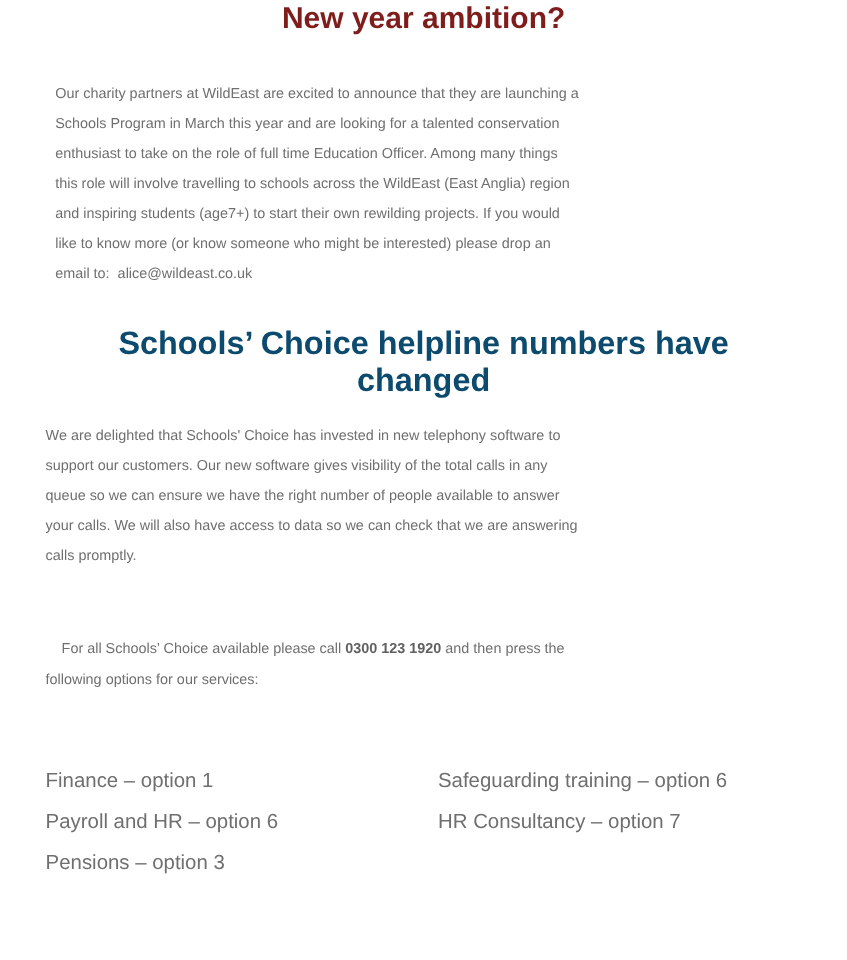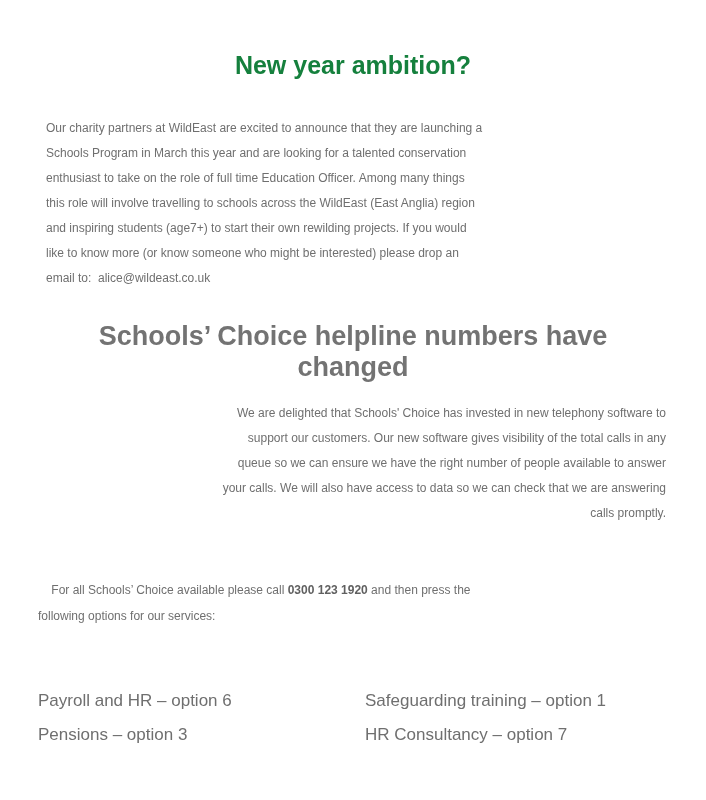--- a/index.html
+++ b/index.html
@@ -7,46 +7,45 @@
   .page {
     width: 706px;
     height: 800px;
     background: #ffffff;
     font-family: "Liberation Sans", "DejaVu Sans", sans-serif;
     overflow: hidden;
     position: relative;
   }
   .h1 {
     margin: 0;
-    padding-top: 50px;
     text-align: center;
-    color: #15803d;
+    color: #7f1d1d;
     font-size: 25px;
     line-height: 30px;
     font-weight: bold;
     white-space: pre-wrap;
   }
   .h2 {
     margin: 30px 40px 0 40px;
     text-align: center;
-    color: #737373;
+    color: #0c4a6e;
     font-size: 27px;
     line-height: 31px;
     font-weight: bold;
     white-space: pre-wrap;
   }
   .body-text {
     color: #6f6f6f;
     font-size: 12px;
     line-height: 25px;
     white-space: pre-wrap;
     margin: 0;
   }
   .p-wildeast { margin: 36px 40px 0 46px; }
-  .p-telephony { margin: 18px 40px 0 38px; text-align: right; }
+  .p-telephony { margin: 18px 40px 0 38px; }
   .p-call { margin: 25px 40px 0 38px; line-height: 26px; }
   .p-call .phone { font-weight: bold; color: #606060; }
   .services {
     display: flex;
     margin: 36px 0 0 38px;
   }
   .services .col-left { width: 327px; }
   .services .col-right { width: 320px; }
   .service-item {
     color: #6f6f6f;
@@ -80,24 +79,25 @@
 your calls. We will also have access to data so we can check that we are answering
 calls promptly.</p>
 
   <p class="body-text p-call">
     <span>For all Schools’ Choice available please call </span><span class="phone">0300 123 1920</span><span> and then press the
 following options for our services:</span>
   </p>
 
   <div class="services">
     <div class="col-left">
+      <div class="service-item">Finance – option 1</div>
       <div class="service-item">Payroll and HR – option 6</div>
       <div class="service-item">Pensions – option 3</div>
 
     </div>
     <div class="col-right">
-      <div class="service-item">Safeguarding training – option 1</div>
+      <div class="service-item">Safeguarding training – option 6</div>
       <div class="service-item">HR Consultancy – option 7</div>
 
     </div>
   </div>
 
 </div>
 
 </body></html>

